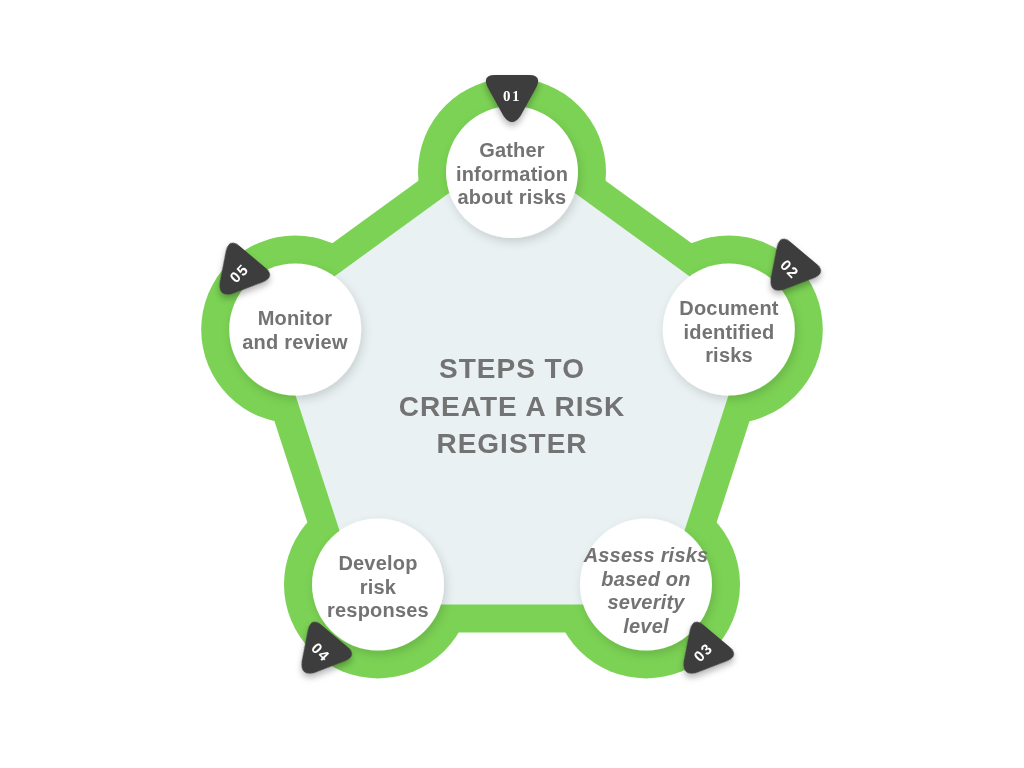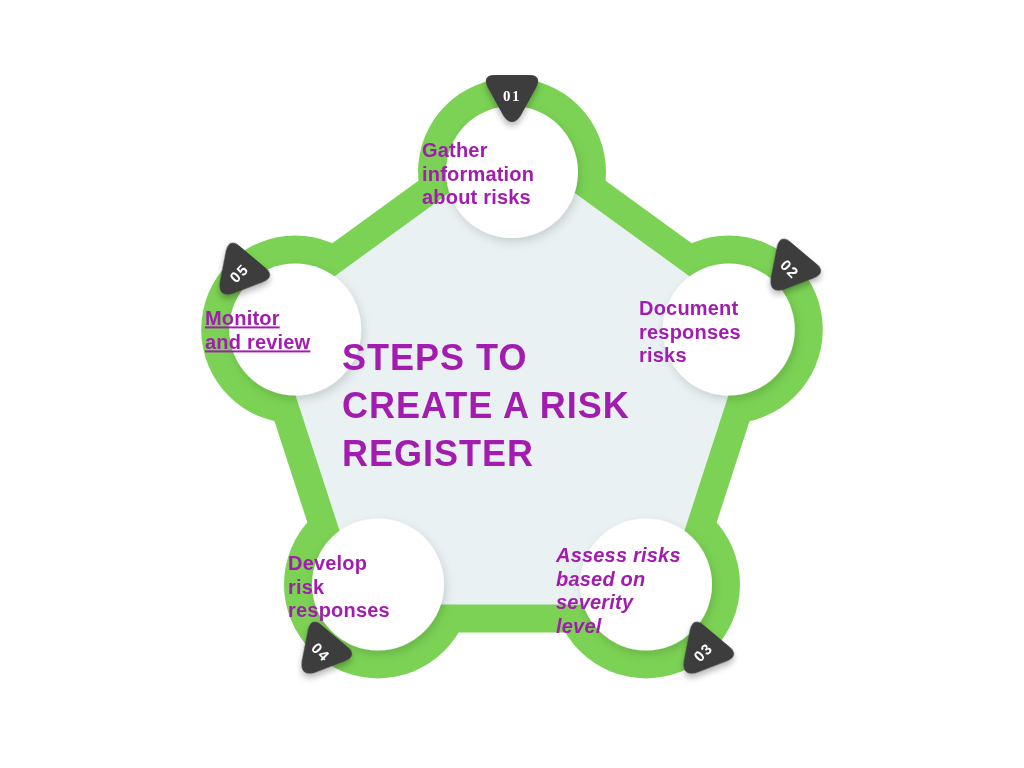--- a/index.html
+++ b/index.html
@@ -8,27 +8,27 @@
     width: 1024px;
     height: 768px;
     background: #ffffff;
     overflow: hidden;
     font-family: "Liberation Sans", "DejaVu Sans", sans-serif;
   }
   .stage svg { position: absolute; left: 0; top: 0; }
   .txt {
     position: absolute;
     transform: translate(-50%, -50%);
-    text-align: left;
+    text-align: center;
     white-space: pre-line;
-    color: #a21caf;
+    color: #737373;
     font-weight: bold;
   }
   .title {
-    font-size: 36px;
+    font-size: 28px;
     line-height: 1.34;
     letter-spacing: 1px;
     width: 340px;
   }
   .label {
     font-size: 20px;
     line-height: 1.18;
     letter-spacing: 0.2px;
     width: 180px;
   }
@@ -86,30 +86,30 @@
   </svg>
 
   <div class="txt title" style="left:512px; top:406px;">STEPS TO
 CREATE A RISK
 REGISTER</div>
 
   <div class="txt label" style="left:512px; top:174px;">Gather
 information
 about risks</div>
   <div class="txt label" style="left:729px; top:332px;">Document
-responses
+identified
 risks</div>
   <div class="txt label" style="left:646px; top:591px;font-style:italic;">Assess risks
 based on
 severity
 level</div>
   <div class="txt label" style="left:378px; top:587px;">Develop
 risk
 responses</div>
-  <div class="txt label" style="left:295px; top:331px;text-decoration:underline;">Monitor
+  <div class="txt label" style="left:295px; top:331px;">Monitor
 and review</div>
 
   <div class="num" style="left:512px; top:96px; transform:translate(-50%,-50%) rotate(0deg);font-family:Liberation Serif, serif;">01</div>
   <div class="num" style="left:790px; top:269px; transform:translate(-50%,-50%) rotate(45deg);">02</div>
   <div class="num" style="left:703px; top:652px; transform:translate(-50%,-50%) rotate(-45deg);">03</div>
   <div class="num" style="left:321px; top:652px; transform:translate(-50%,-50%) rotate(45deg);">04</div>
   <div class="num" style="left:239px; top:273px; transform:translate(-50%,-50%) rotate(-45deg);">05</div>
 
 </div>
 

